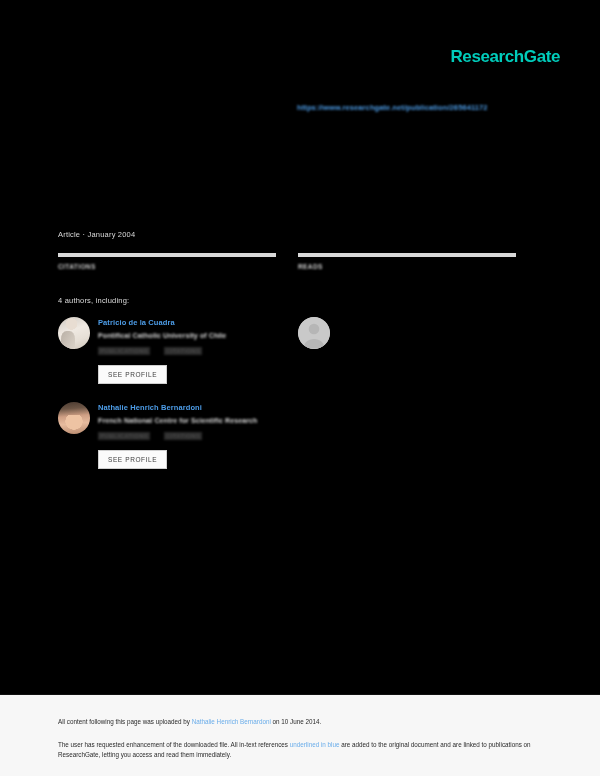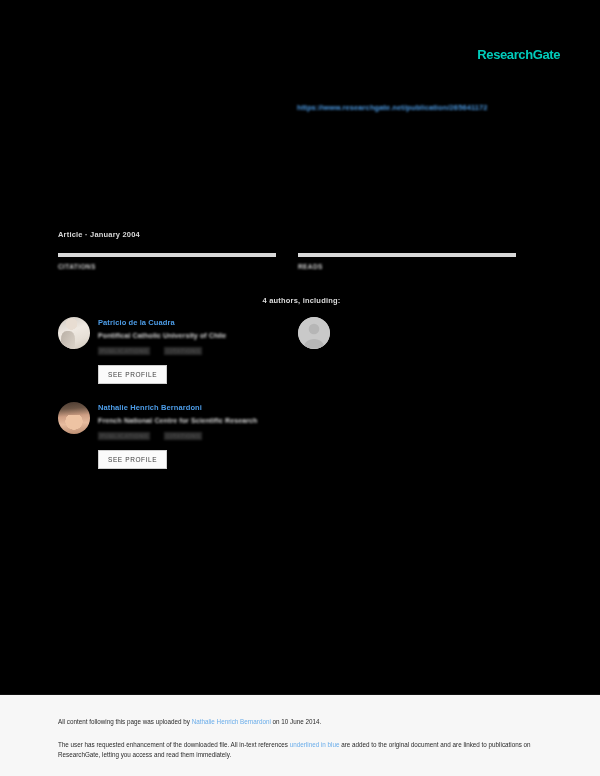--- a/index.html
+++ b/index.html
@@ -16,21 +16,21 @@
 
   
   .page-head {
     position: relative;
     height: 130px;
   }
   .rg-logo {
     position: absolute;
     top: 47px;
     right: 40px;
-    font-size: 13px;
+    font-size: 17px;
     font-weight: bold;
     letter-spacing: -0.4px;
     color: #00ccbb;
     filter: blur(0.6px);
     white-space: nowrap;
   }
   .pub-url {
     position: absolute;
     top: 103px;
     left: 297px;
@@ -47,21 +47,21 @@
     height: 100px;
     background: #000;
   }
 
   
   .meta-wrap {
     padding: 0 55px 0 58px;
   }
   .article-meta {
     font-size: 7.5px;
-    font-weight: bold;
+    font-weight: normal;
     color: #d8d8d8;
     letter-spacing: 0.2px;
     filter: blur(0.7px);
     margin-bottom: 14px;
     white-space: nowrap;
   }
   .stats-row {
     display: flex;
     gap: 22px;
   }
@@ -78,25 +78,24 @@
     font-weight: bold;
     color: #cccccc;
     letter-spacing: 0.4px;
     filter: blur(0.8px);
   }
 
   
   .authors-heading {
     margin: 26px 0 12px 0;
     font-size: 7.5px;
-    font-weight: bold;
+    font-weight: normal;
     color: #dcdcdc;
     letter-spacing: 0.2px;
     filter: blur(0.7px);
-    text-align: center;
   }
   .authors-grid {
     display: flex;
     flex-wrap: wrap;
     column-gap: 22px;
     row-gap: 18px;
   }
   .author-card {
     width: 218px;
     display: flex;

